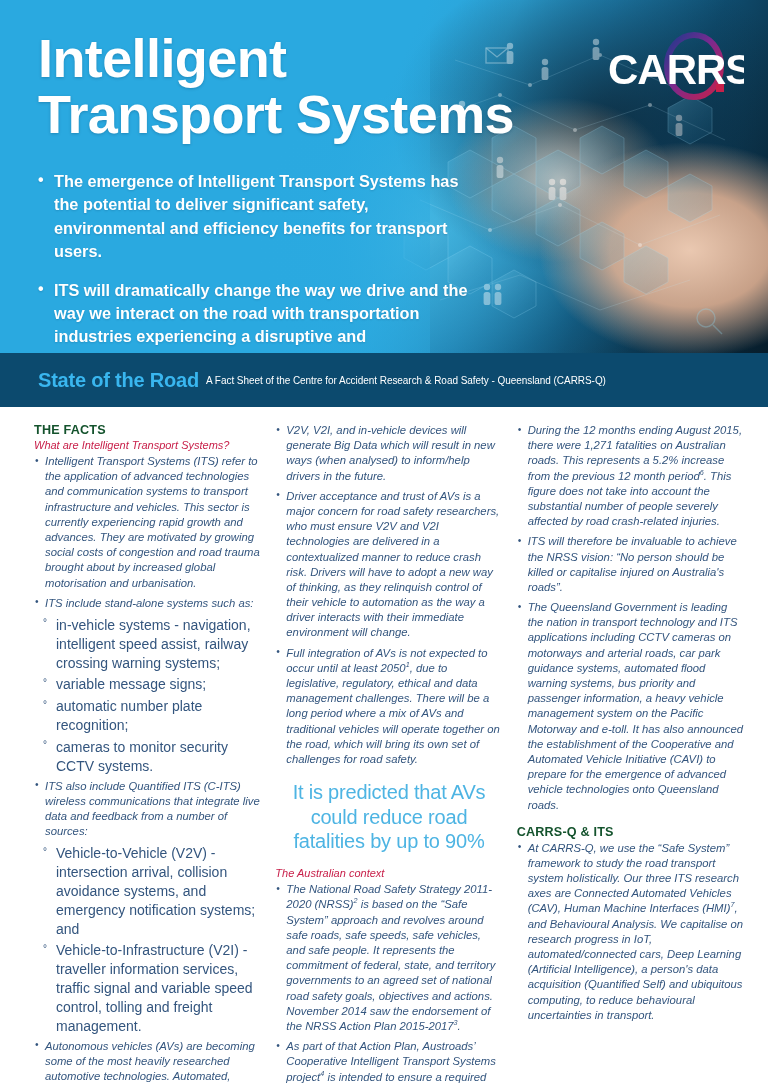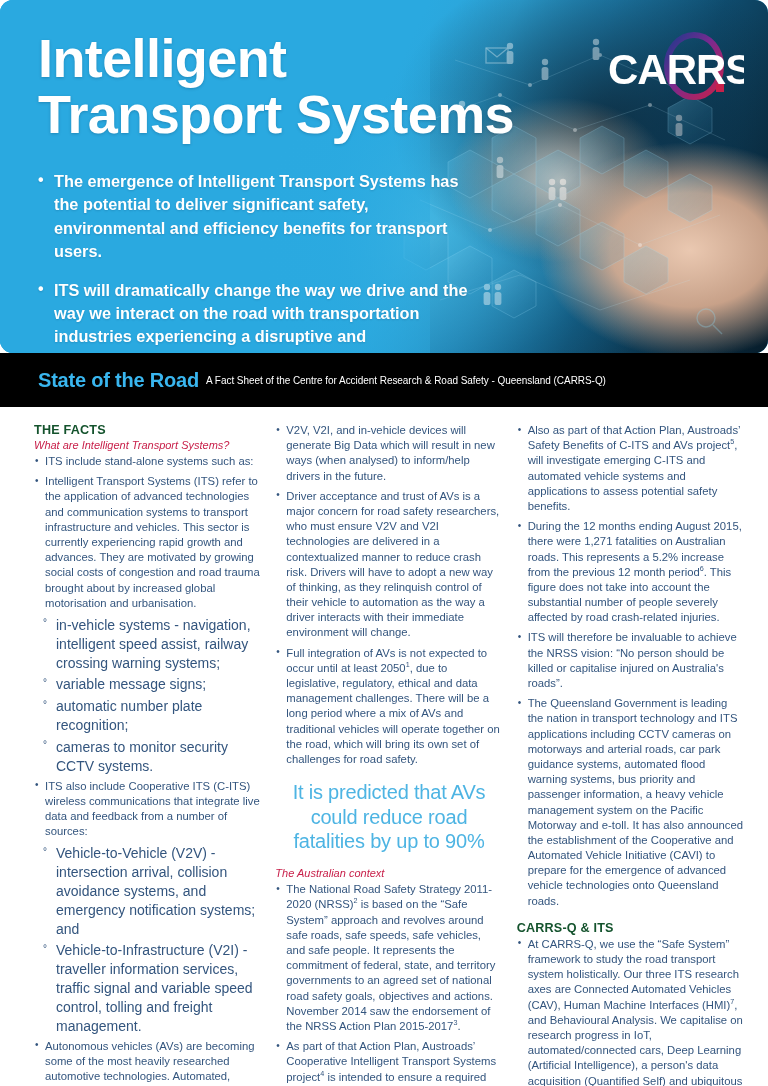--- a/index.html
+++ b/index.html
@@ -11,21 +11,20 @@
     overflow:hidden;
   }
   .page { position:relative; width:768px; height:1086px; background:#fff; }
 
   
   .hero {
     position:relative;
     width:768px; height:353px;
     background:#2aa9e0;
     overflow:hidden;
-    border-radius:13px;
   }
   .hero-photo {
     position:absolute; inset:0;
     background:
       radial-gradient(ellipse 210px 150px at 690px 250px, rgba(246,208,182,.95) 0%, rgba(233,182,150,.85) 38%, rgba(120,120,120,0) 72%),
       radial-gradient(ellipse 150px 110px at 560px 180px, rgba(250,226,208,.75) 0%, rgba(220,180,150,.35) 45%, rgba(0,0,0,0) 75%),
       radial-gradient(ellipse 260px 200px at 600px 120px, rgba(10,30,45,.75) 0%, rgba(10,40,60,.25) 55%, rgba(0,0,0,0) 80%),
       radial-gradient(ellipse 300px 230px at 430px 230px, rgba(86,200,238,.55) 0%, rgba(42,169,224,.15) 60%, rgba(0,0,0,0) 85%),
       linear-gradient(115deg,#2aa9e0 0%, #2aa9e0 46%, #2da3d6 56%, #1f7fae 66%, #0f4c6e 78%, #0a2d42 90%, #071d2b 100%);
   }
@@ -70,21 +69,21 @@
 
   
   .logo {
     position:absolute; right:24px; top:32px;
     width:140px; height:86px; z-index:6;
   }
 
   
   .banner {
     width:768px; height:54px;
-    background:#000000;
+    background:#0c4a6e;
     display:flex; align-items:center;
     padding-left:38px;
   }
   .banner-title {
     color:#39b6ef;
     font-size:20px;
     font-weight:bold;
     letter-spacing:-0.2px;
     white-space:nowrap;
   }
@@ -112,21 +111,21 @@
     margin-bottom:2px;
   }
   .sec-sub {
     color:#c8204a;
     font-size:11px;
     font-style:italic;
     margin-bottom:3px;
   }
   .sec-head.spaced { margin-top:12px; }
 
-  ul.b { list-style:none; }
+  ul.b { list-style:none;font-style:italic; }
   ul.b > li {
     position:relative;
     padding-left:11px;
     font-size:11.3px;
     line-height:1.345;
     color:#33557e;
     margin-bottom:5px;
     text-align:left;
   }
   ul.b > li:before {
@@ -294,31 +293,31 @@
     <span class="banner-sub">A Fact Sheet of the Centre for Accident Research &amp; Road Safety - Queensland (CARRS-Q)</span>
   </div>
 
   <div class="content">
 
     <div class="col">
       <div class="sec-head">THE FACTS</div>
       <div class="sec-sub">What are Intelligent Transport Systems?</div>
 
       <ul class="b">
+        <li>Intelligent Transport Systems (ITS) refer to the application of advanced technologies and communication systems to transport infrastructure and vehicles. This sector is currently experiencing rapid growth and advances. They are motivated by growing social costs of congestion and road trauma brought about by increased global motorisation and urbanisation.</li>
         <li>ITS include stand-alone systems such as:</li>
-        <li>Intelligent Transport Systems (ITS) refer to the application of advanced technologies and communication systems to transport infrastructure and vehicles. This sector is currently experiencing rapid growth and advances. They are motivated by growing social costs of congestion and road trauma brought about by increased global motorisation and urbanisation.</li>
       </ul>
       <ul class="sb">
         <li>in-vehicle systems - navigation, intelligent speed assist, railway crossing warning systems;</li>
         <li>variable message signs;</li>
         <li>automatic number plate recognition;</li>
         <li>cameras to monitor security CCTV systems.</li>
       </ul>
       <ul class="b">
-        <li>ITS also include Cooperative ITS (C-ITS) wireless communications that integrate live data and feedback from a number of sources:</li>
+        <li>ITS also include Quantified ITS (C-ITS) wireless communications that integrate live data and feedback from a number of sources:</li>
       </ul>
       <ul class="sb">
         <li>Vehicle-to-Vehicle (V2V) - intersection arrival, collision avoidance systems, and emergency notification systems; and</li>
         <li>Vehicle-to-Infrastructure (V2I) - traveller information services, traffic signal and variable speed control, tolling and freight management.</li>
       </ul>
       <ul class="b">
         <li>Autonomous vehicles (AVs) are becoming some of the most heavily researched automotive technologies. Automated, autonomous or self-driving vehicles (level 3 or above) operate without direct driver input to control the steering, acceleration, and braking and are designed so that the driver is not expected to constantly monitor the road. Not only are car manufacturers (e.g. Tesla, GM, Daimler) developing and testing AVs today, but so are internet technology companies such as Google (now Waymo), Baidu and Uber.</li>
       </ul>
     </div>
 
@@ -333,21 +332,20 @@
 
       <div class="sec-sub">The Australian context</div>
       <ul class="b">
         <li><span>The National Road Safety Strategy 2011-2020 (NRSS)</span><sup>2</sup><span> is based on the “Safe System” approach and revolves around safe roads, safe speeds, safe vehicles, and safe people. It represents the commitment of federal, state, and territory governments to an agreed set of national road safety goals, objectives and actions. November 2014 saw the endorsement of the NRSS Action Plan 2015-2017</span><sup>3</sup><span>.</span></li>
         <li><span>As part of that Action Plan, Austroads’ Cooperative Intelligent Transport Systems project</span><sup>4</sup><span> is intended to ensure a required regulatory and operational framework is in place to enable the successful deployment and operation of C-ITS solutions in Australia and New Zealand.</span></li>
       </ul>
     </div>
 
     <div class="col">
       <ul class="b">
-        <li><span>Also as part of that Action Plan, Austroads’ Safety Benefits of C-ITS and AVs project</span><sup>5</sup><span>, will investigate emerging C-ITS and automated vehicle systems and applications to assess potential safety benefits.</span></li>
         <li><span>During the 12 months ending August 2015, there were 1,271 fatalities on Australian roads. This represents a 5.2% increase from the previous 12 month period</span><sup>6</sup><span>. This figure does not take into account the substantial number of people severely affected by road crash-related injuries.</span></li>
         <li>ITS will therefore be invaluable to achieve the NRSS vision: “No person should be killed or capitalise injured on Australia's roads”.</li>
         <li>The Queensland Government is leading the nation in transport technology and ITS applications including CCTV cameras on motorways and arterial roads, car park guidance systems, automated flood warning systems, bus priority and passenger information, a heavy vehicle management system on the Pacific Motorway and e-toll. It has also announced the establishment of the Cooperative and Automated Vehicle Initiative (CAVI) to prepare for the emergence of advanced vehicle technologies onto Queensland roads.</li>
       </ul>
 
       <div class="sec-head spaced">CARRS-Q &amp; ITS</div>
       <ul class="b">
         <li><span>At CARRS-Q, we use the “Safe System” framework to study the road transport system holistically. Our three ITS research axes are Connected Automated Vehicles (CAV), Human Machine Interfaces (HMI)</span><sup>7</sup><span>, and Behavioural Analysis. We capitalise on research progress in IoT, automated/connected cars, Deep Learning (Artificial Intelligence), a person's data acquisition (Quantified Self) and ubiquitous computing, to reduce behavioural uncertainties in transport.</span></li>
       </ul>
     </div>

